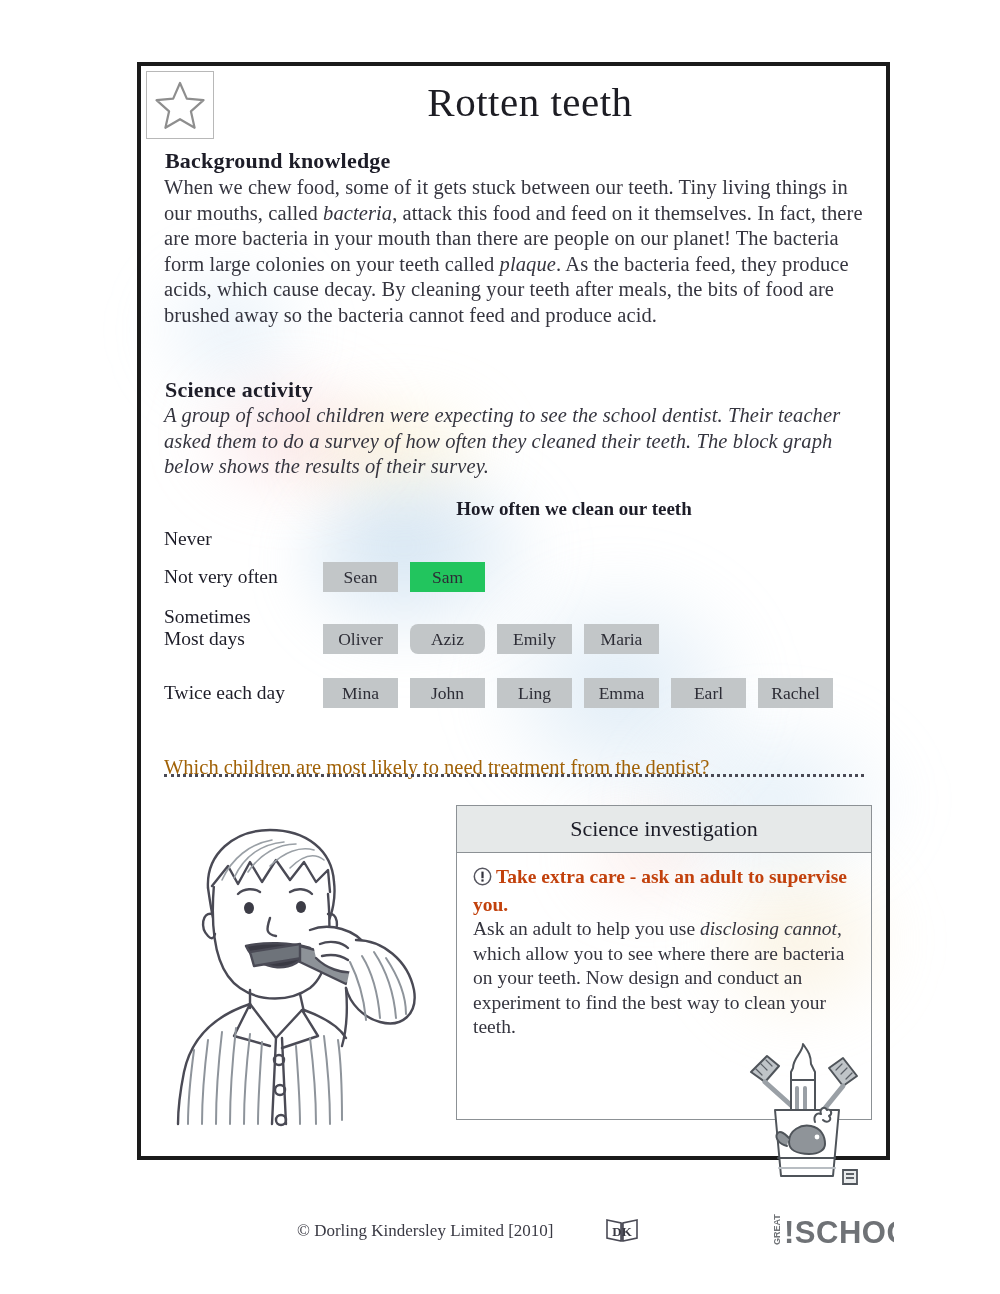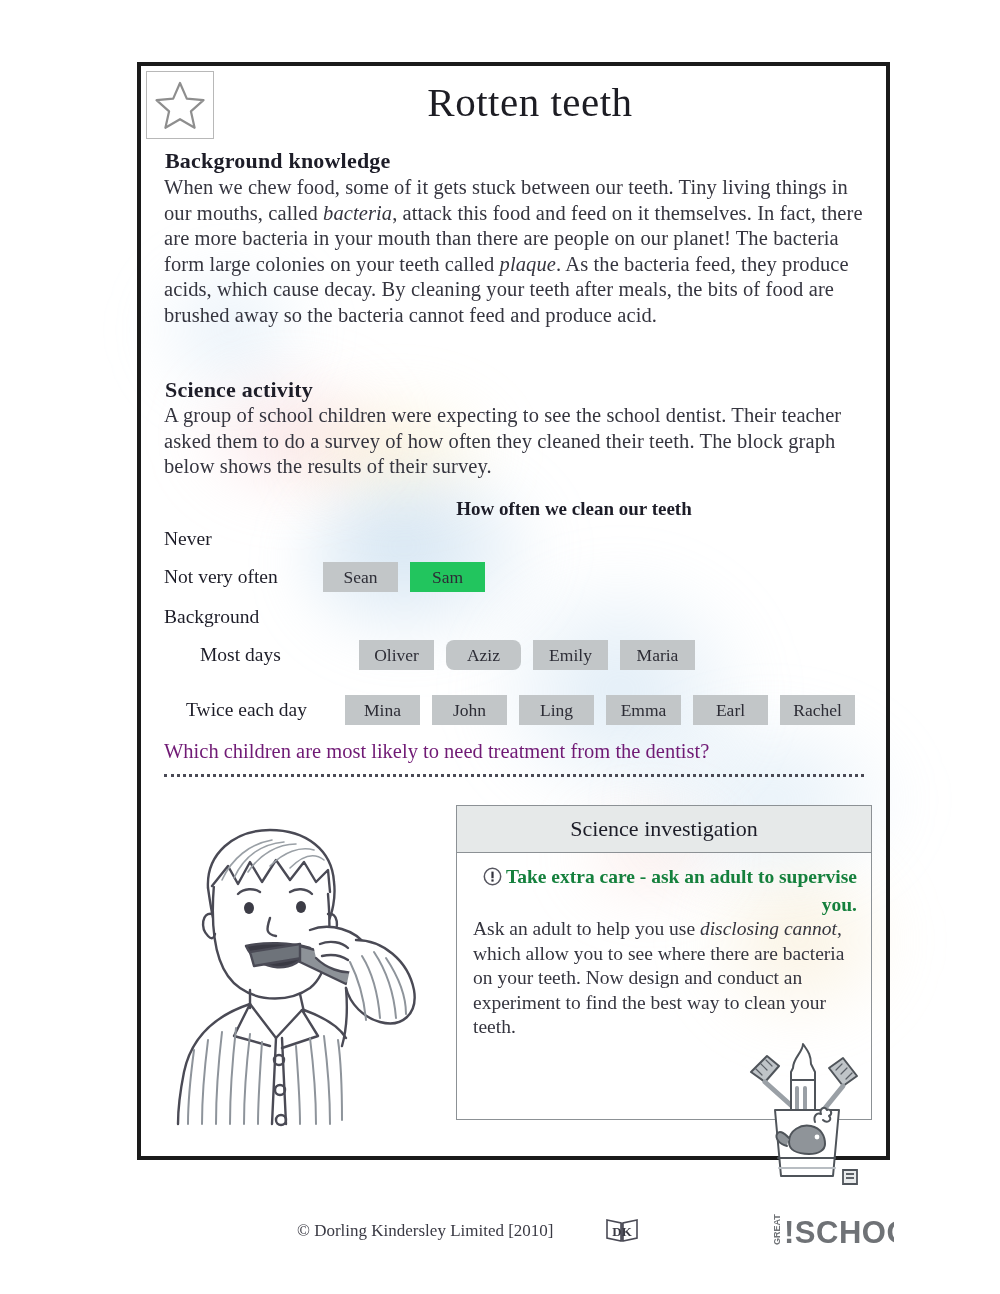--- a/index.html
+++ b/index.html
@@ -93,21 +93,21 @@
     font-size: 20.5px;
     line-height: 25.5px;
     color: #35353f;
     letter-spacing: .1px;
   }
   .body-text em { font-style: italic; }
 
   #bg-heading { left: 165px; top: 148px; }
   #bg-para    { left: 164px; top: 175px; width: 700px; }
   #sa-heading { left: 165px; top: 377px; }
-  #sa-para    { left: 164px; top: 403px; width: 706px; }
+  #sa-para    { left: 164px; top: 403px; width: 706px; font-style: italic; }
 
   
   .graph {
     position: absolute;
     left: 164px;
     top: 498px;
     width: 700px;
     height: 215px;
   }
   .graph-title {
@@ -151,23 +151,23 @@
     line-height: 30px;
     font-size: 17.5px;
     color: #2d2d36;
     vertical-align: top;
   }
 
   
   .question {
     position: absolute;
     left: 164px;
-    top: 740px;
+    top: 756px;
     font-size: 20.5px;
-    color: #701a75;
+    color: #a16207;
   }
   .answer-rule {
     position: absolute;
     left: 164px;
     top: 768px;
     width: 700px;
     height: 6px;
     border-bottom: 3px dotted #4a4a55;
   }
 
@@ -193,21 +193,21 @@
     color: #1d1d28;
     text-align: center;
   }
   .investigation-body {
     position: relative;
     padding: 12px 14px 0 16px;
     font-size: 19.5px;
     line-height: 24.5px;
     color: #35353f;
   }
-  .warn-line { font-weight: bold; color: #15803d; text-align: right; }
+  .warn-line { font-weight: bold; color: #c2410c; }
   .warn-icon {
     display: inline-block;
     vertical-align: -3px;
     margin-right: 4px;
   }
   .investigation-body em { font-style: italic; }
   .cup-illustration {
     position: absolute;
     right: 6px;
     bottom: -148px;
@@ -280,27 +280,27 @@
   <div id="graph-rows">
       <div class="graph-row" style="top: 26px;">
         <div class="row-label">Never</div>
         <div class="blocks"></div>
       </div>
       <div class="graph-row" style="top: 64px;">
         <div class="row-label">Not very often</div>
         <div class="blocks"><span class="name-block" style="background: rgb(194, 198, 200);">Sean</span><span class="name-block" style="background: #22c55e;">Sam</span></div>
       </div>
       <div class="graph-row" style="top: 104px;">
-        <div class="row-label">Background</div>
+        <div class="row-label">Sometimes</div>
       </div>
-      <div class="graph-row" style="top: 142px; margin-left: 36px;">
+      <div class="graph-row" style="top: 126px;">
         <div class="row-label">Most days</div>
         <div class="blocks"><span class="name-block" style="background: rgb(194, 198, 200);">Oliver</span><span class="name-block" style="background: rgb(194, 198, 200); border-radius: 8px;">Aziz</span><span class="name-block" style="background: rgb(194, 198, 200);">Emily</span><span class="name-block" style="background: rgb(194, 198, 200); text-align: center;">Maria</span></div>
       </div>
-      <div class="graph-row" style="top: 197px; margin-left: 22px;">
+      <div class="graph-row" style="top: 180px;">
         <div class="row-label">Twice each day</div>
         <div class="blocks"><span class="name-block" style="background: rgb(194, 198, 200);">Mina</span><span class="name-block" style="background: rgb(194, 198, 200);">John</span><span class="name-block" style="background: rgb(194, 198, 200);">Ling</span><span class="name-block" style="background: rgb(194, 198, 200);">Emma</span><span class="name-block" style="background: rgb(194, 198, 200);">Earl</span><span class="name-block" style="background: rgb(194, 198, 200);">Rachel</span></div>
       </div>
     </div>
 </div>
 
 <div class="question">Which children are most likely to need treatment from the dentist?</div>
 <div class="answer-rule"></div>
 
 <div class="boy-illustration">

